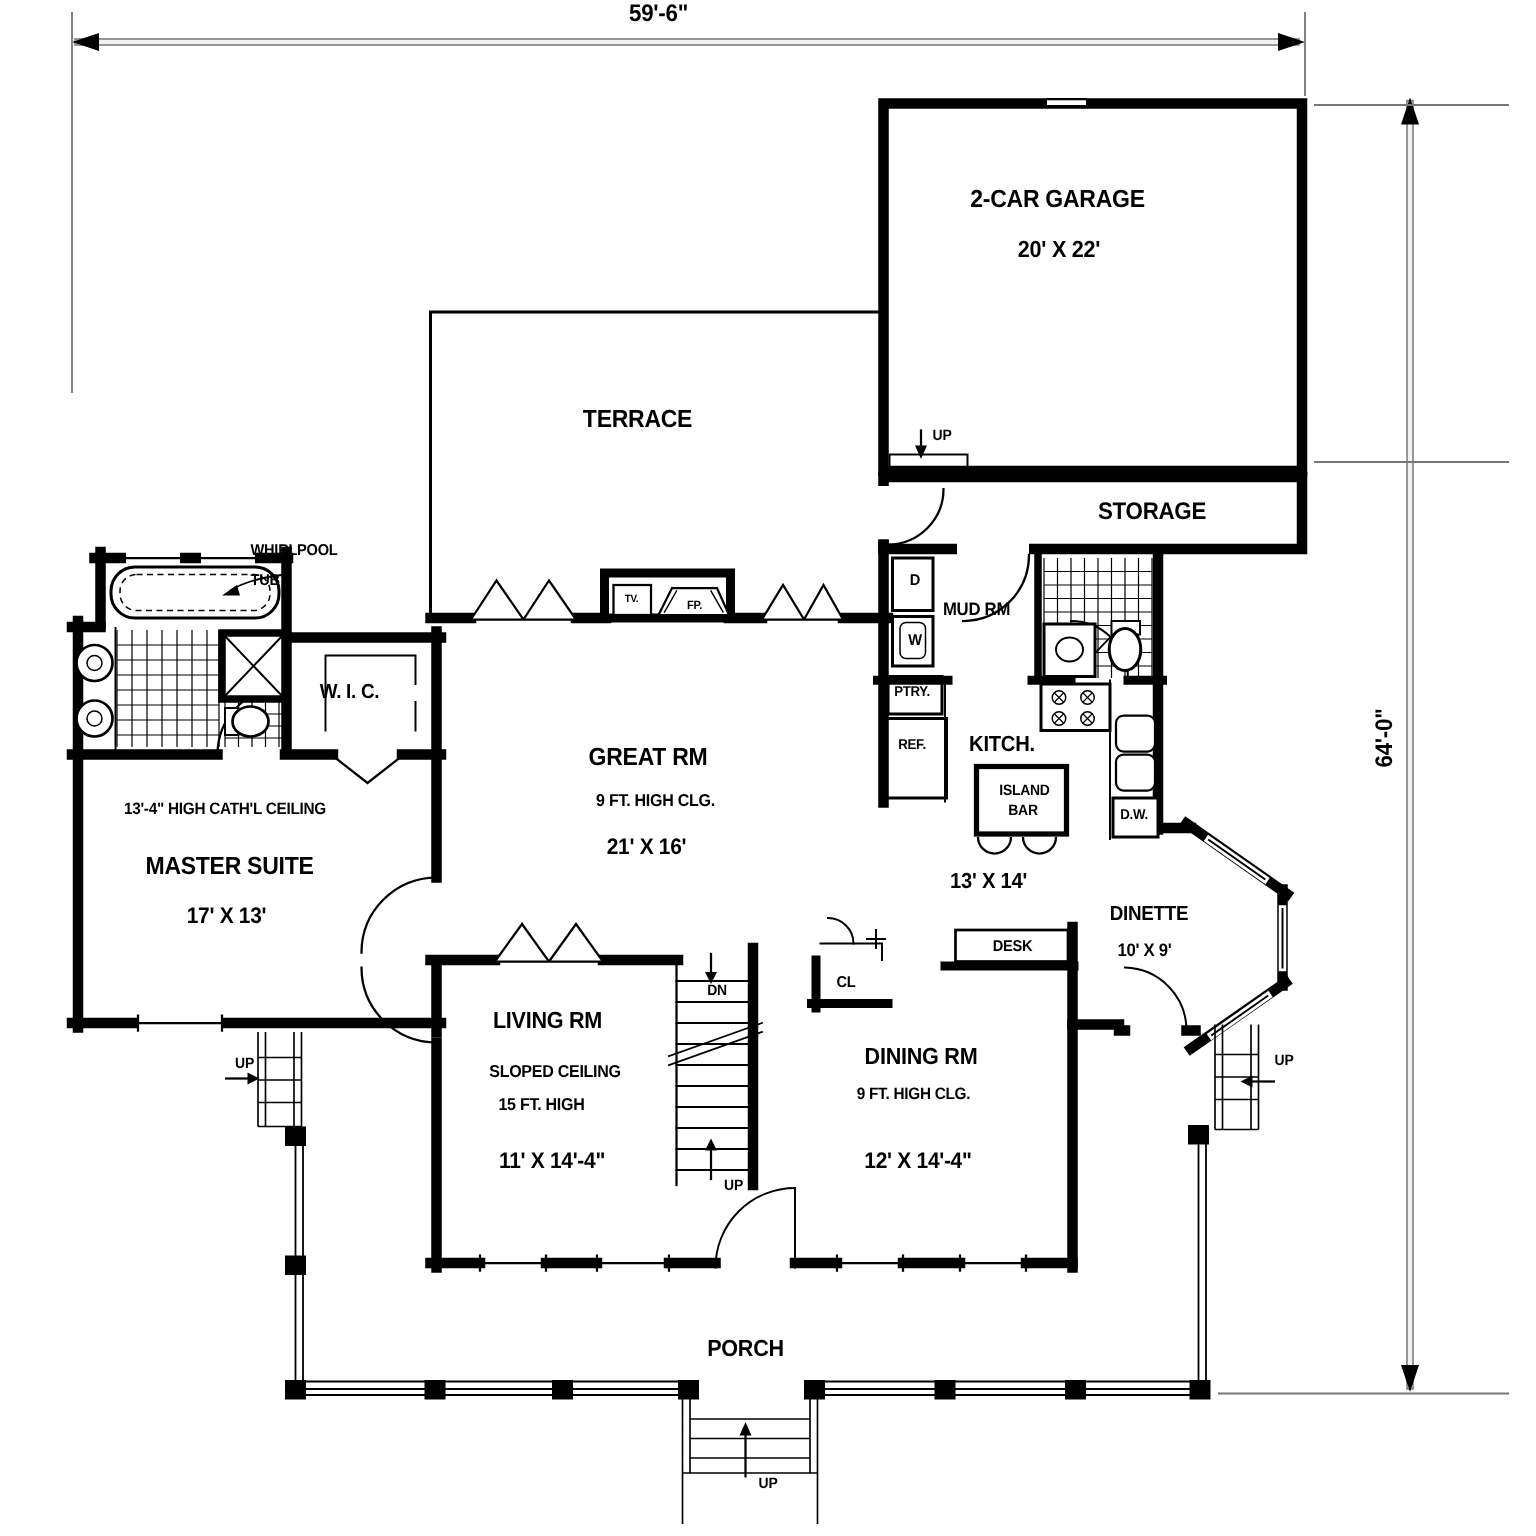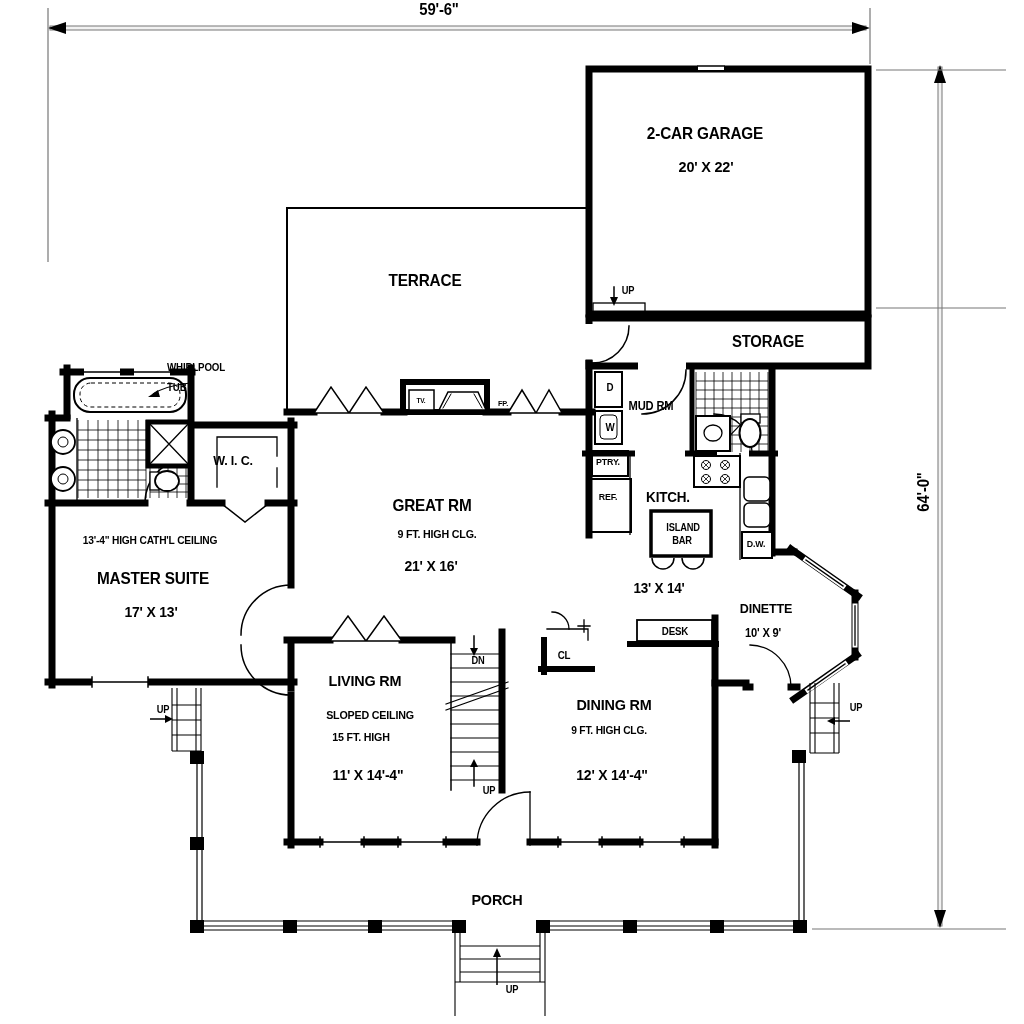--- a/index.html
+++ b/index.html
@@ -272,15 +272,15 @@
   <div class="lbl" style="left:609px;top:730px;font-size:11px;">9 FT. HIGH CLG.</div>
   <div class="lbl" style="left:612px;top:774px;font-size:15px;">12' X 14'-4"</div>
 
   <div class="lbl" style="left:497px;top:900px;font-size:15.5px;">PORCH</div>
   <div class="lbl" style="left:512px;top:990px;font-size:10px;">UP</div>
   <div class="lbl" style="left:163px;top:710px;font-size:10px;">UP</div>
   <div class="lbl" style="left:856px;top:708px;font-size:10px;">UP</div>
   <div class="lbl" style="left:628px;top:291px;font-size:10px;">UP</div>
 
   <div class="lbl" style="left:421px;top:400px;font-size:7px;">TV.</div>
-  <div class="lbl" style="left:463px;top:404px;font-size:8px;margin-left:40px;">FP.</div>
+  <div class="lbl" style="left:463px;top:404px;font-size:8px;">FP.</div>
 
 </div>
 
 </body></html>

